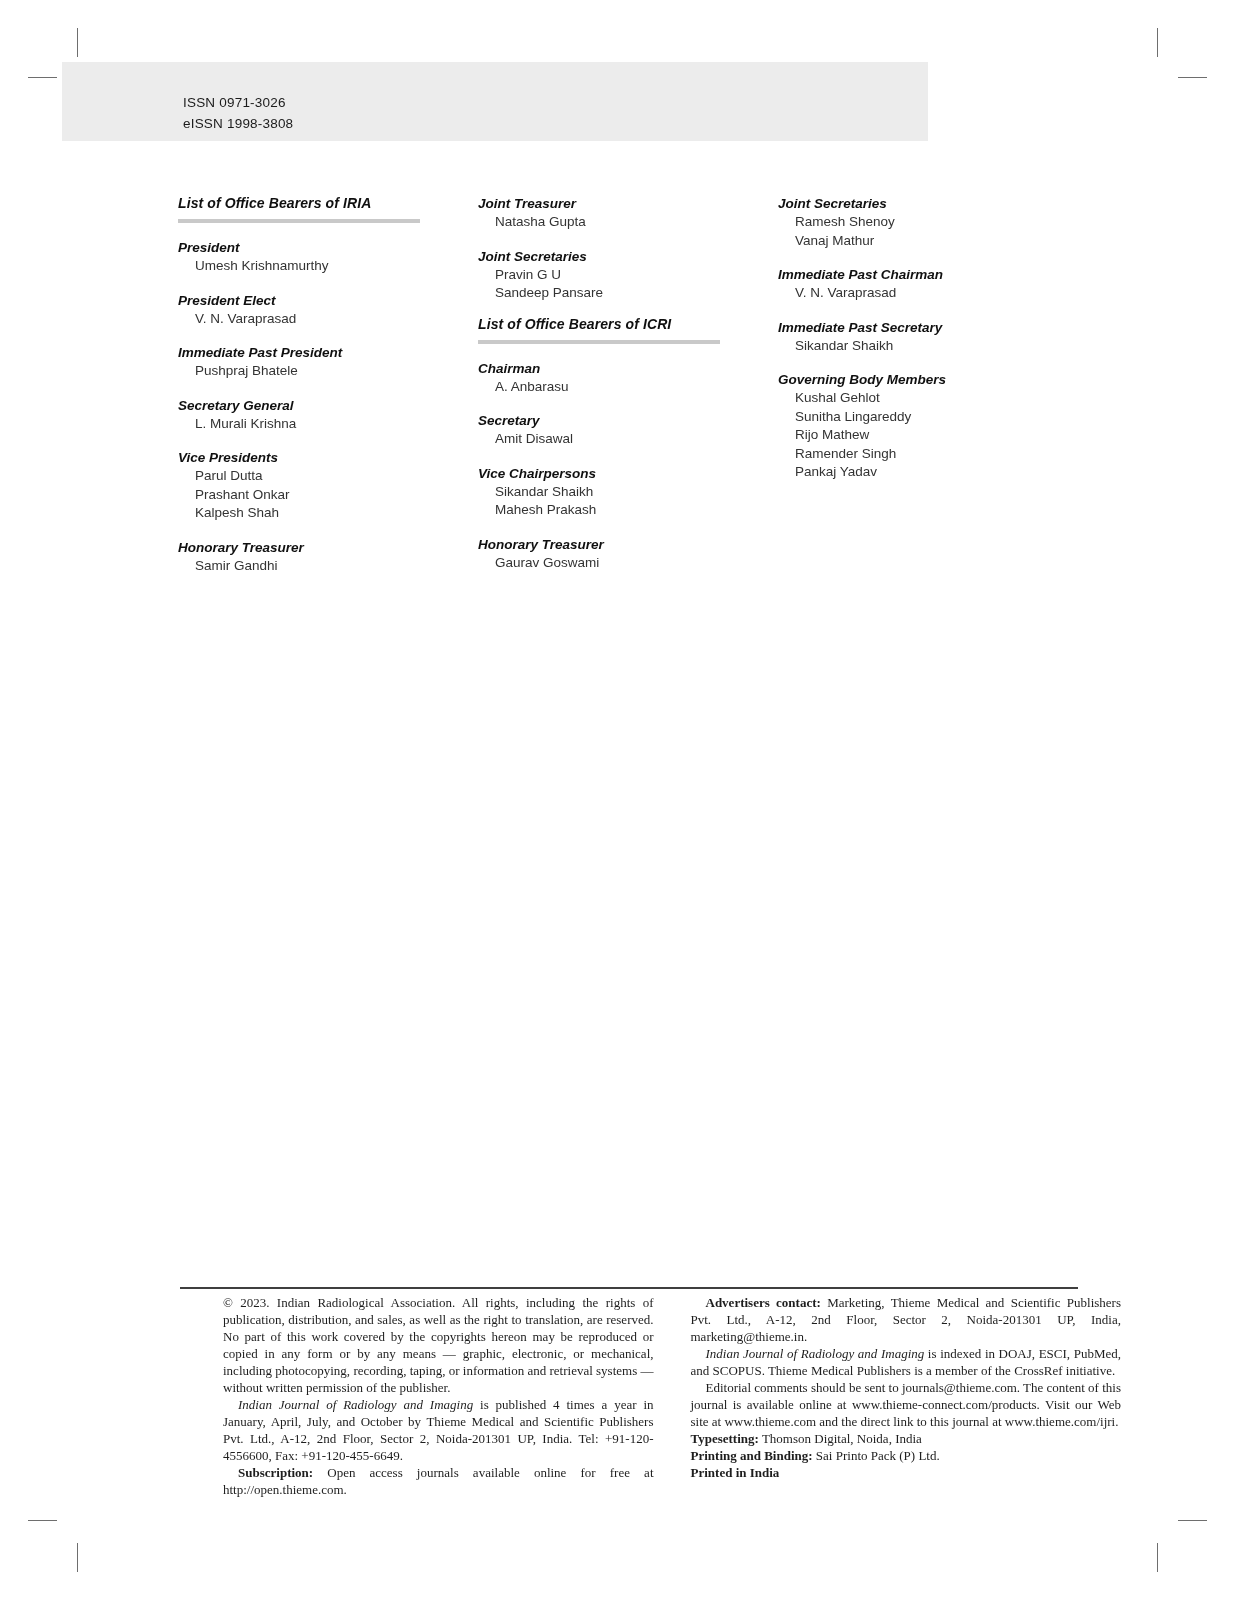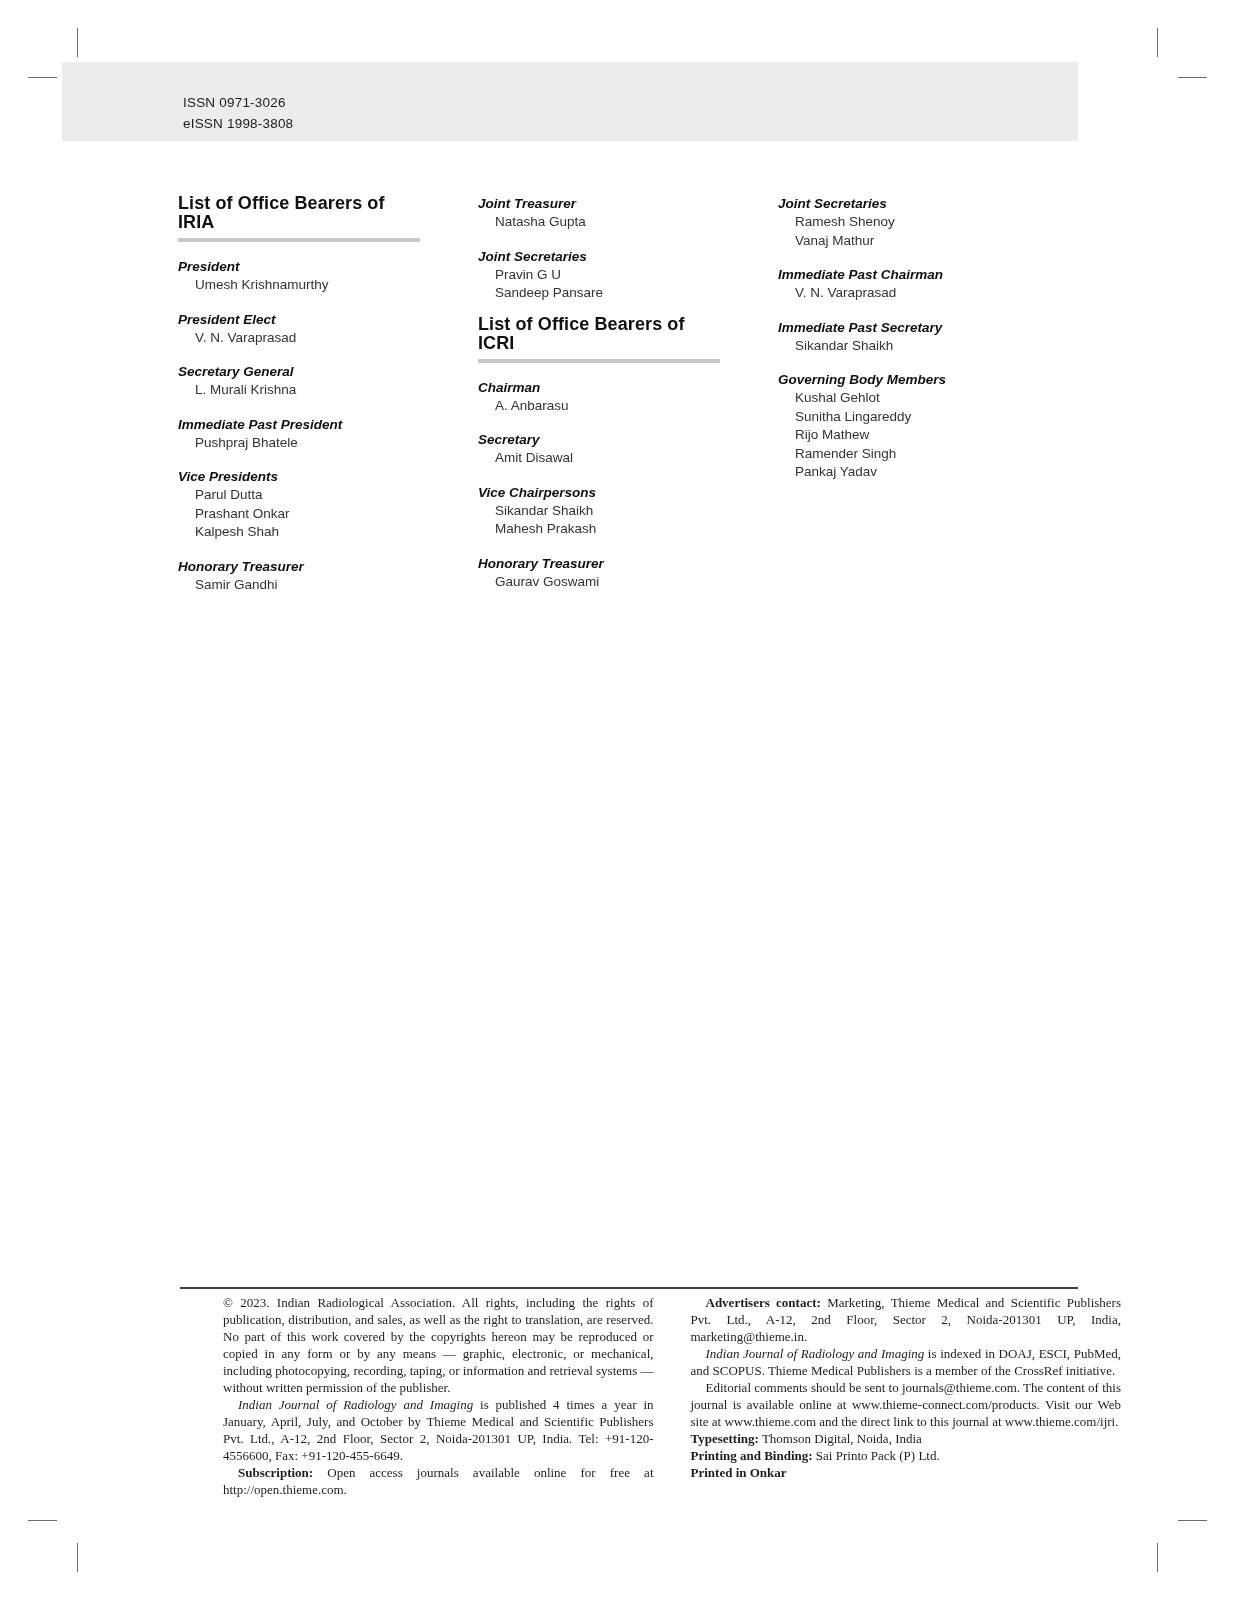--- a/index.html
+++ b/index.html
@@ -11,21 +11,21 @@
     color: #1a1a1a;
   }
 
   
   .crop { position: absolute; background: #6e6e6e; }
 
   
   .banner {
     position: absolute;
     left: 62px; top: 62px;
-    width: 1016px; height: 79px;
+    width: 866px; height: 79px;
     background: #ececec;
   }
   .banner-inner {
     padding: 30px 0 0 121px;
     font-size: 13.5px;
     line-height: 21px;
     color: #1c1c1c;
     letter-spacing: 0.2px;
   }
 
@@ -33,25 +33,26 @@
   .bearers {
     position: absolute;
     left: 178px; top: 194px;
     display: flex;
     gap: 58px;
   }
   .column { width: 242px; }
   .heading-wrap { margin-top: 12px; margin-bottom: 10px; }
   .column > :first-child { margin-top: 0; }
   .section-heading {
-    font-size: 18px;
+    font-size: 14px;
     font-weight: bold;
     color: #101010;
     line-height: 19px;
     letter-spacing: 0.1px;
+    font-style: italic;
   }
   .heading-bar { height: 4px; background: #c9c9c9; margin-top: 6px; }
   .group { margin-top: 15px; }
   .role {
     font-weight: bold;
     font-size: 13.5px;
     line-height: 19px;
     color: #101010;
     font-style: italic;
   }
@@ -114,26 +115,26 @@
       </div>
       <div class="group">
         <div class="role">President</div>
         <div class="name">Umesh Krishnamurthy</div>
       </div>
       <div class="group">
         <div class="role">President Elect</div>
         <div class="name">V. N. Varaprasad</div>
       </div>
       <div class="group">
+        <div class="role">Immediate Past President</div>
+        <div class="name">Pushpraj Bhatele</div>
+      </div>
+      <div class="group">
         <div class="role">Secretary General</div>
         <div class="name">L. Murali Krishna</div>
-      </div>
-      <div class="group">
-        <div class="role">Immediate Past President</div>
-        <div class="name">Pushpraj Bhatele</div>
       </div>
       <div class="group">
         <div class="role">Vice Presidents</div>
         <div class="name">Parul Dutta</div>
         <div class="name">Prashant Onkar</div>
         <div class="name">Kalpesh Shah</div>
       </div>
       <div class="group">
         <div class="role">Honorary Treasurer</div>
         <div class="name">Samir Gandhi</div>
@@ -202,15 +203,15 @@
       <p class="fpara"><span>© 2023. Indian Radiological Association. All rights, including the rights of publication, distribution, and sales, as well as the right to translation, are reserved. No part of this work covered by the copyrights hereon may be reproduced or copied in any form or by any means — graphic, electronic, or mechanical, including photocopying, recording, taping, or information and retrieval systems — without written permission of the publisher.</span></p>
       <p class="fpara indent"><span class="i">Indian Journal of Radiology and Imaging</span><span> is published 4 times a year in January, April, July, and October by Thieme Medical and Scientific Publishers Pvt. Ltd., A-12, 2nd Floor, Sector 2, Noida-201301 UP, India. Tel: +91-120-4556600, Fax: +91-120-455-6649.</span></p>
       <p class="fpara indent"><span class="b">Subscription:</span><span> Open access journals available online for free at http://open.thieme.com.</span></p>
     </div>
   <div class="fcol">
       <p class="fpara indent"><span class="b">Advertisers contact:</span><span> Marketing, Thieme Medical and Scientific Publishers Pvt. Ltd., A-12, 2nd Floor, Sector 2, Noida-201301 UP, India, marketing@thieme.in.</span></p>
       <p class="fpara indent"><span class="i">Indian Journal of Radiology and Imaging</span><span> is indexed in DOAJ, ESCI, PubMed, and SCOPUS. Thieme Medical Publishers is a member of the CrossRef initiative.</span></p>
       <p class="fpara indent"><span>Editorial comments should be sent to journals@thieme.com. The content of this journal is available online at www.thieme-connect.com/products. Visit our Web site at www.thieme.com and the direct link to this journal at www.thieme.com/ijri.</span></p>
       <p class="fpara"><span class="b">Typesetting:</span><span> Thomson Digital, Noida, India</span></p>
       <p class="fpara"><span class="b">Printing and Binding:</span><span> Sai Printo Pack (P) Ltd.</span></p>
-      <p class="fpara"><span class="b">Printed in Onkar</span></p>
+      <p class="fpara"><span class="b">Printed in India</span></p>
     </div>
 </div>
 
 </body></html>

